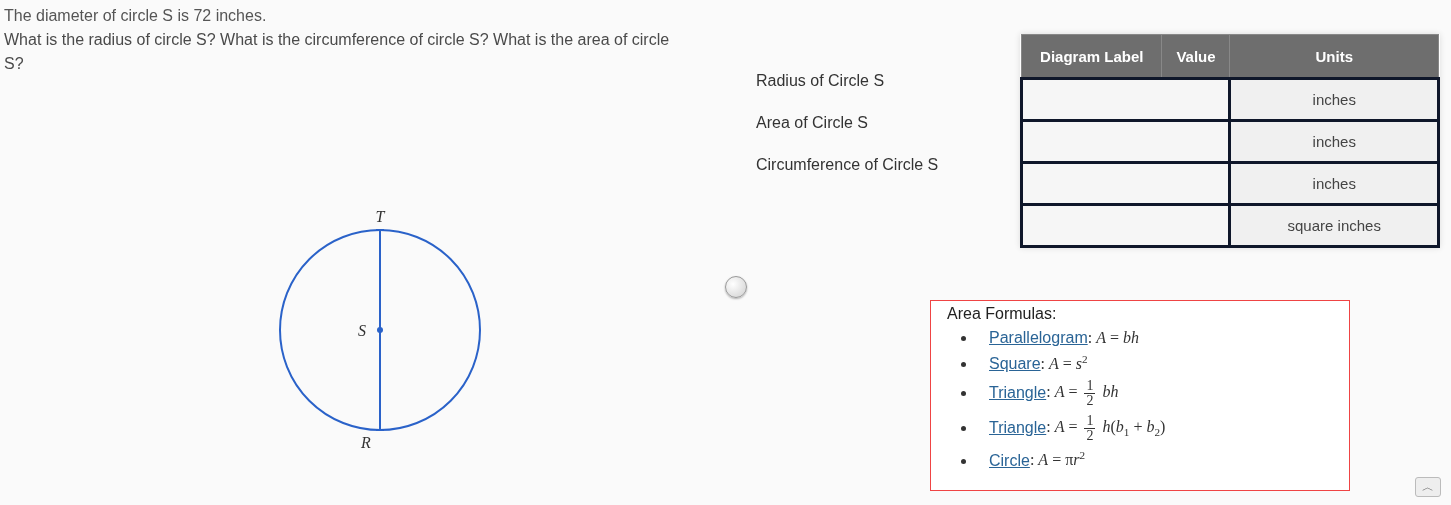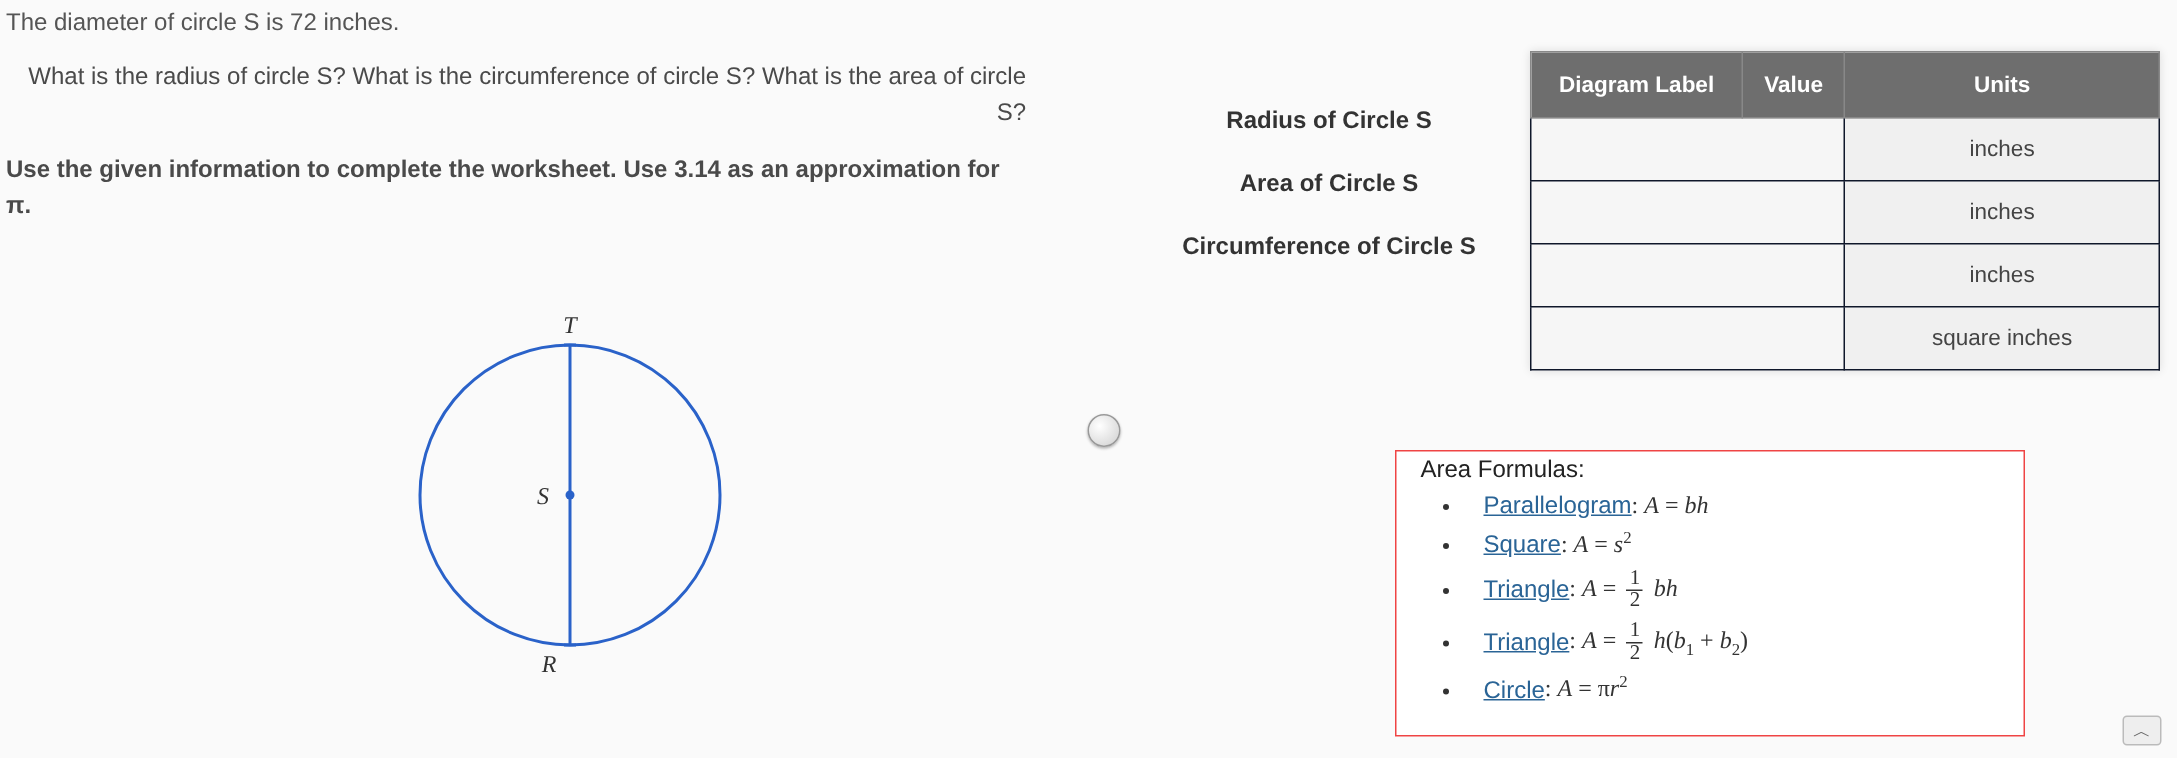--- a/index.html
+++ b/index.html
@@ -14,50 +14,48 @@
   }
   .left-col {
     position: absolute;
     left: 4px;
     top: 4px;
     width: 680px;
   }
   .problem-intro {
     color: #555;
     line-height: 1.5;
-    margin-bottom: 12px;
   }
   .problem-question {
     color: #4a4a4a;
     line-height: 1.5;
     margin-bottom: 14px;
-    text-align: right;
   }
   .instruction {
     color: #4a4a4a;
     font-weight: bold;
     line-height: 1.5;
     margin-bottom: 20px;
   }
   .diagram-area {
     position: absolute;
     left: 270px;
     top: 200px;
   }
   .circle-svg { display: block; }
   .center-col {
     position: absolute;
     left: 756px;
     top: 60px;
     width: 260px;
   }
   .row-label {
-    text-align: center;
+    text-align: left;
     color: #333;
-    font-weight: bold;
+    font-weight: normal;
     height: 42px;
     line-height: 42px;
     font-size: 16px;
   }
   .answer-table {
     position: absolute;
     left: 1020px;
     top: 34px;
     border-collapse: collapse;
     width: 420px;
@@ -68,21 +66,21 @@
     background: #6e6e6e;
     color: #fff;
     font-weight: bold;
     padding: 6px 10px;
     text-align: center;
     font-size: 15px;
     border: 1px solid #888;
     height: 44px;
   }
   .answer-table td {
-    border: 1px solid #0f172a;
+    border: 3px solid #0f172a;
     height: 42px;
     padding: 4px 10px;
     color: #444;
     font-size: 15px;
   }
   .answer-table td.val-cell { width: 50%; background: #f6f6f6; }
   .answer-table td.unit-cell { width: 50%; text-align: center; background: #f0f0f0; }
   .val-input {
     width: 100%; height: 100%; border: none; outline: none;
     background: transparent; font-size: 15px; color: #333;
@@ -131,21 +129,20 @@
     display: flex; align-items: center; justify-content: center;
     color: #666; font-size: 12px;
   }
 </style>
 </head>
 <body>
 
 <div class="left-col">
   <p class="problem-intro">The diameter of circle S is 72 inches.</p>
   <p class="problem-question">What is the radius of circle S? What is the circumference of circle S? What is the area of circle S?</p>
-  <p class="instruction">Use the given information to complete the worksheet. Use 3.14 as an approximation for π.</p>
 </div>
 
 <div class="diagram-area">
   <svg class="circle-svg" width="220" height="260" viewBox="0 0 220 260">
     <circle cx="110" cy="130" r="100" fill="none" stroke="#2a62c9" stroke-width="2"></circle>
     <line x1="110" y1="30" x2="110" y2="230" stroke="#2a62c9" stroke-width="2"></line>
     <line x1="106" y1="30" x2="114" y2="30" stroke="#2a62c9" stroke-width="2"></line>
     <line x1="106" y1="230" x2="114" y2="230" stroke="#2a62c9" stroke-width="2"></line>
     <circle cx="110" cy="130" r="3" fill="#2a62c9"></circle>
     <text x="110" y="22" text-anchor="middle" font-style="italic" font-family="Georgia,serif" fill="#333" font-size="16">T</text>

